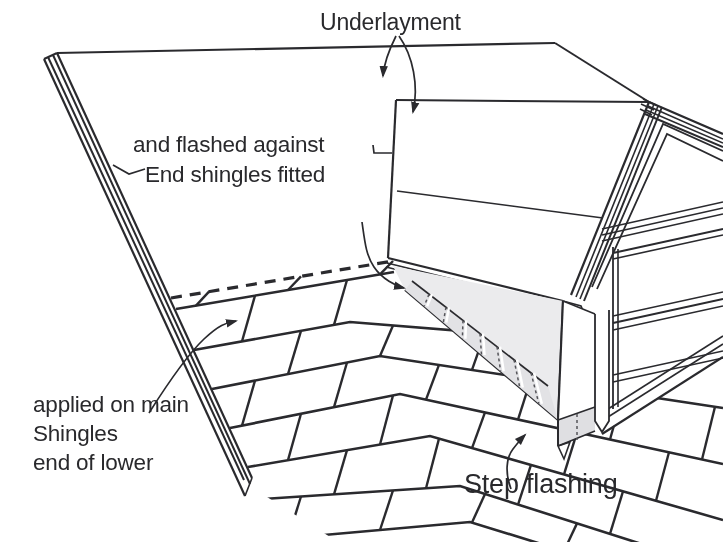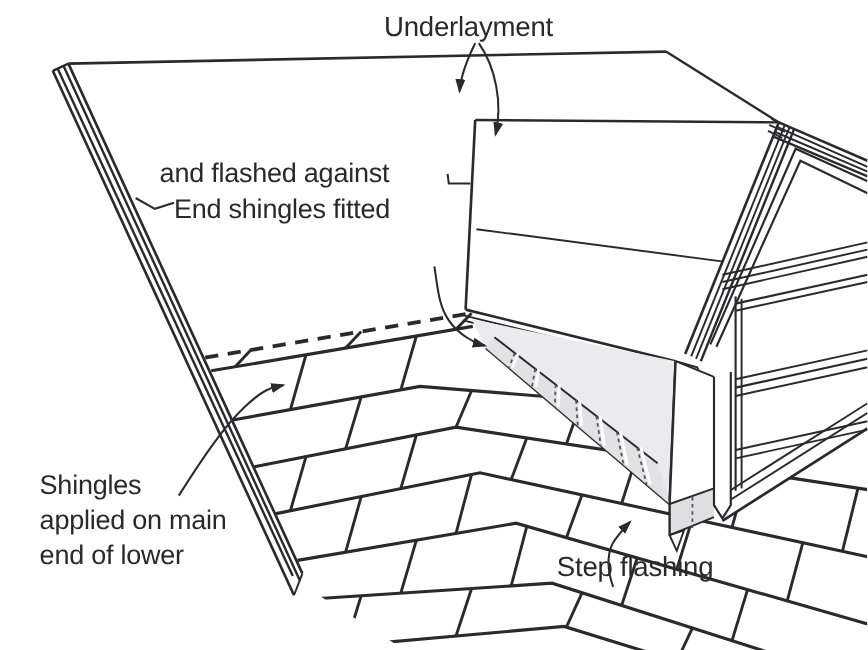--- a/index.html
+++ b/index.html
@@ -209,22 +209,22 @@
   <div class="lbl" style="left:320px;top:8px;font-size:23px;">
     <span>Underlayment</span>
   </div>
 
   <div class="lbl" style="left:133px;top:130px;line-height:30px;">
     <span>and flashed against</span>
     <span style="padding-left:12px;">End shingles fitted</span>
   </div>
 
   <div class="lbl" style="left:33px;top:390px;">
+    <span>applied on main</span>
     <span>Shingles</span>
-    <span>applied on main</span>
     <span>end of lower</span>
   </div>
 
-  <div class="lbl" style="left:464px;top:458px;font-size:23px;">
+  <div class="lbl" style="left:464px;top:470px;font-size:27px;">
     <span>Step flashing</span>
   </div>
 
 </div>
 
 </body></html>

